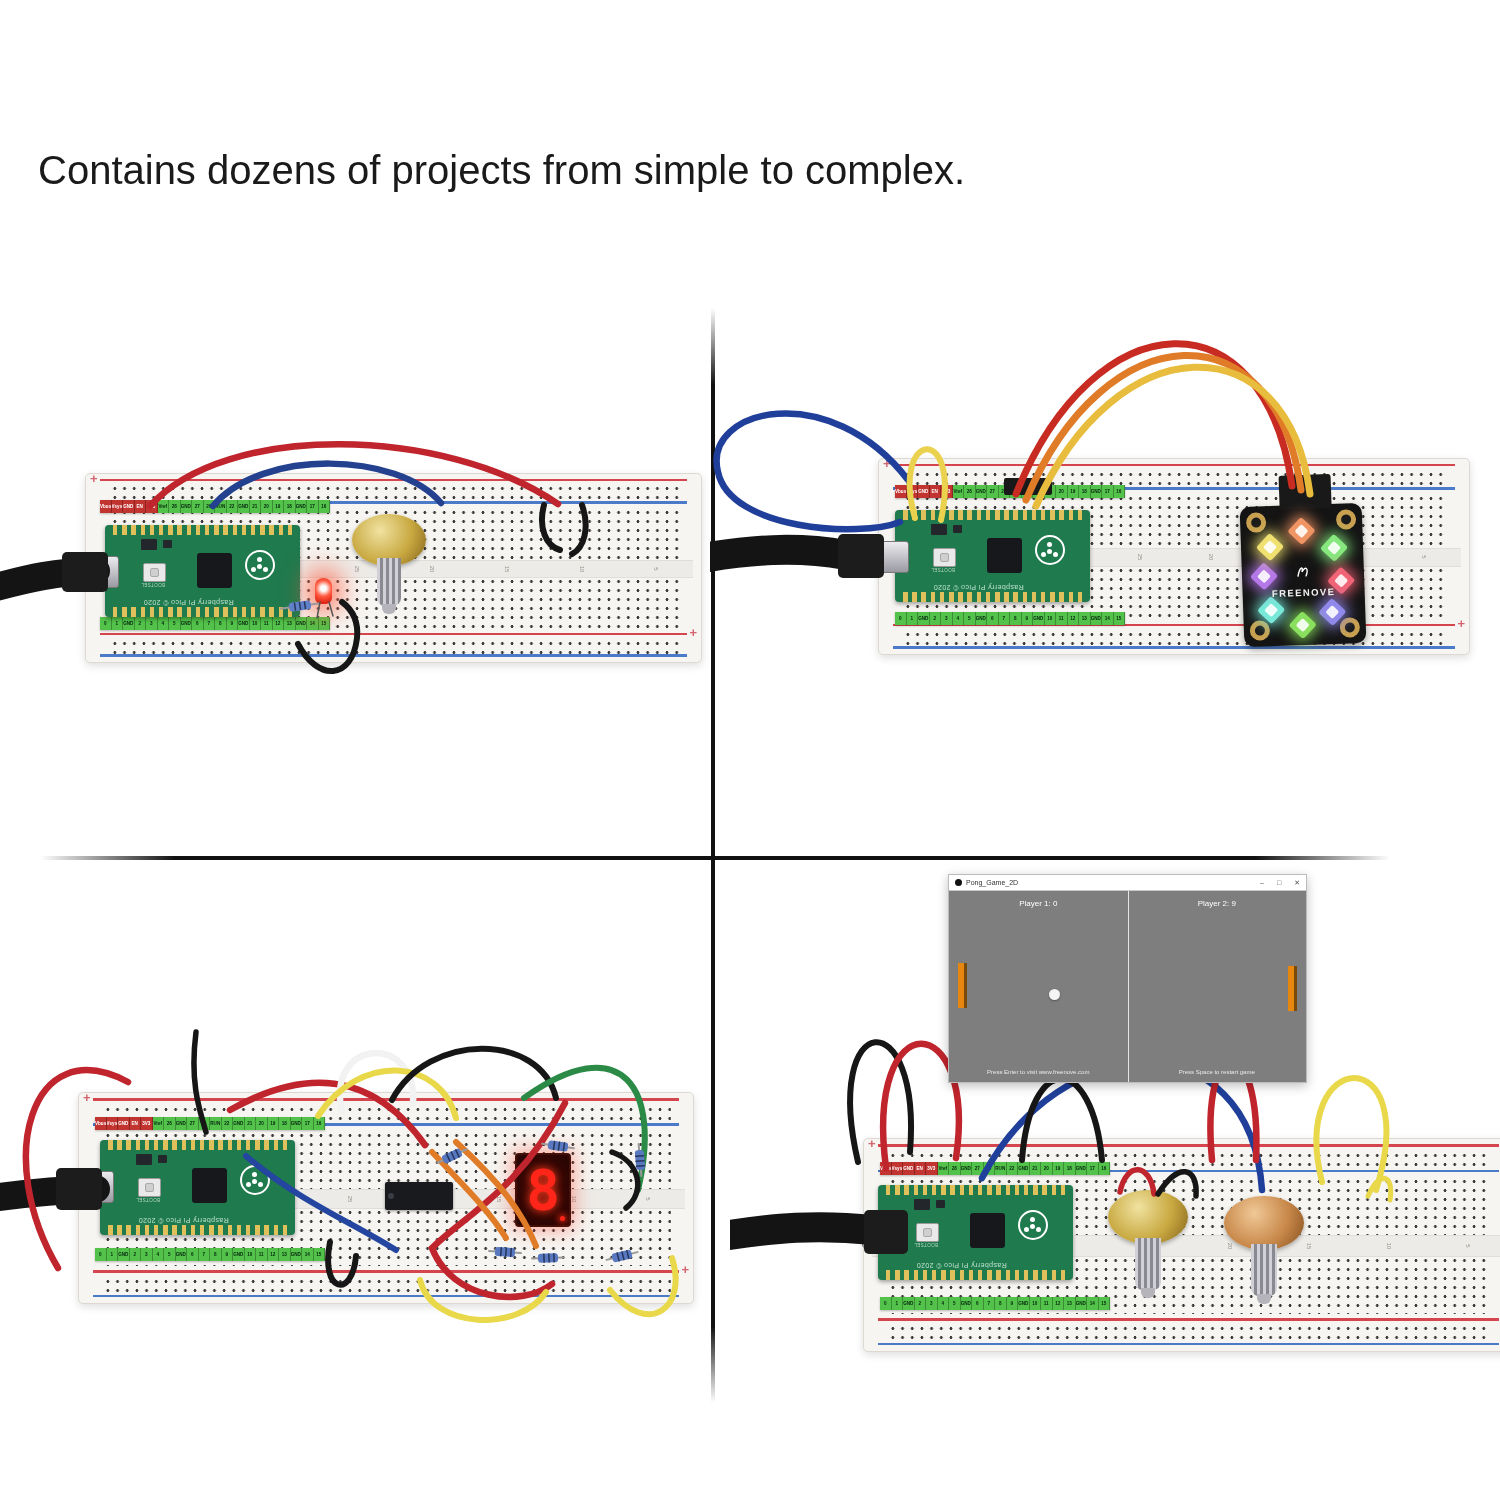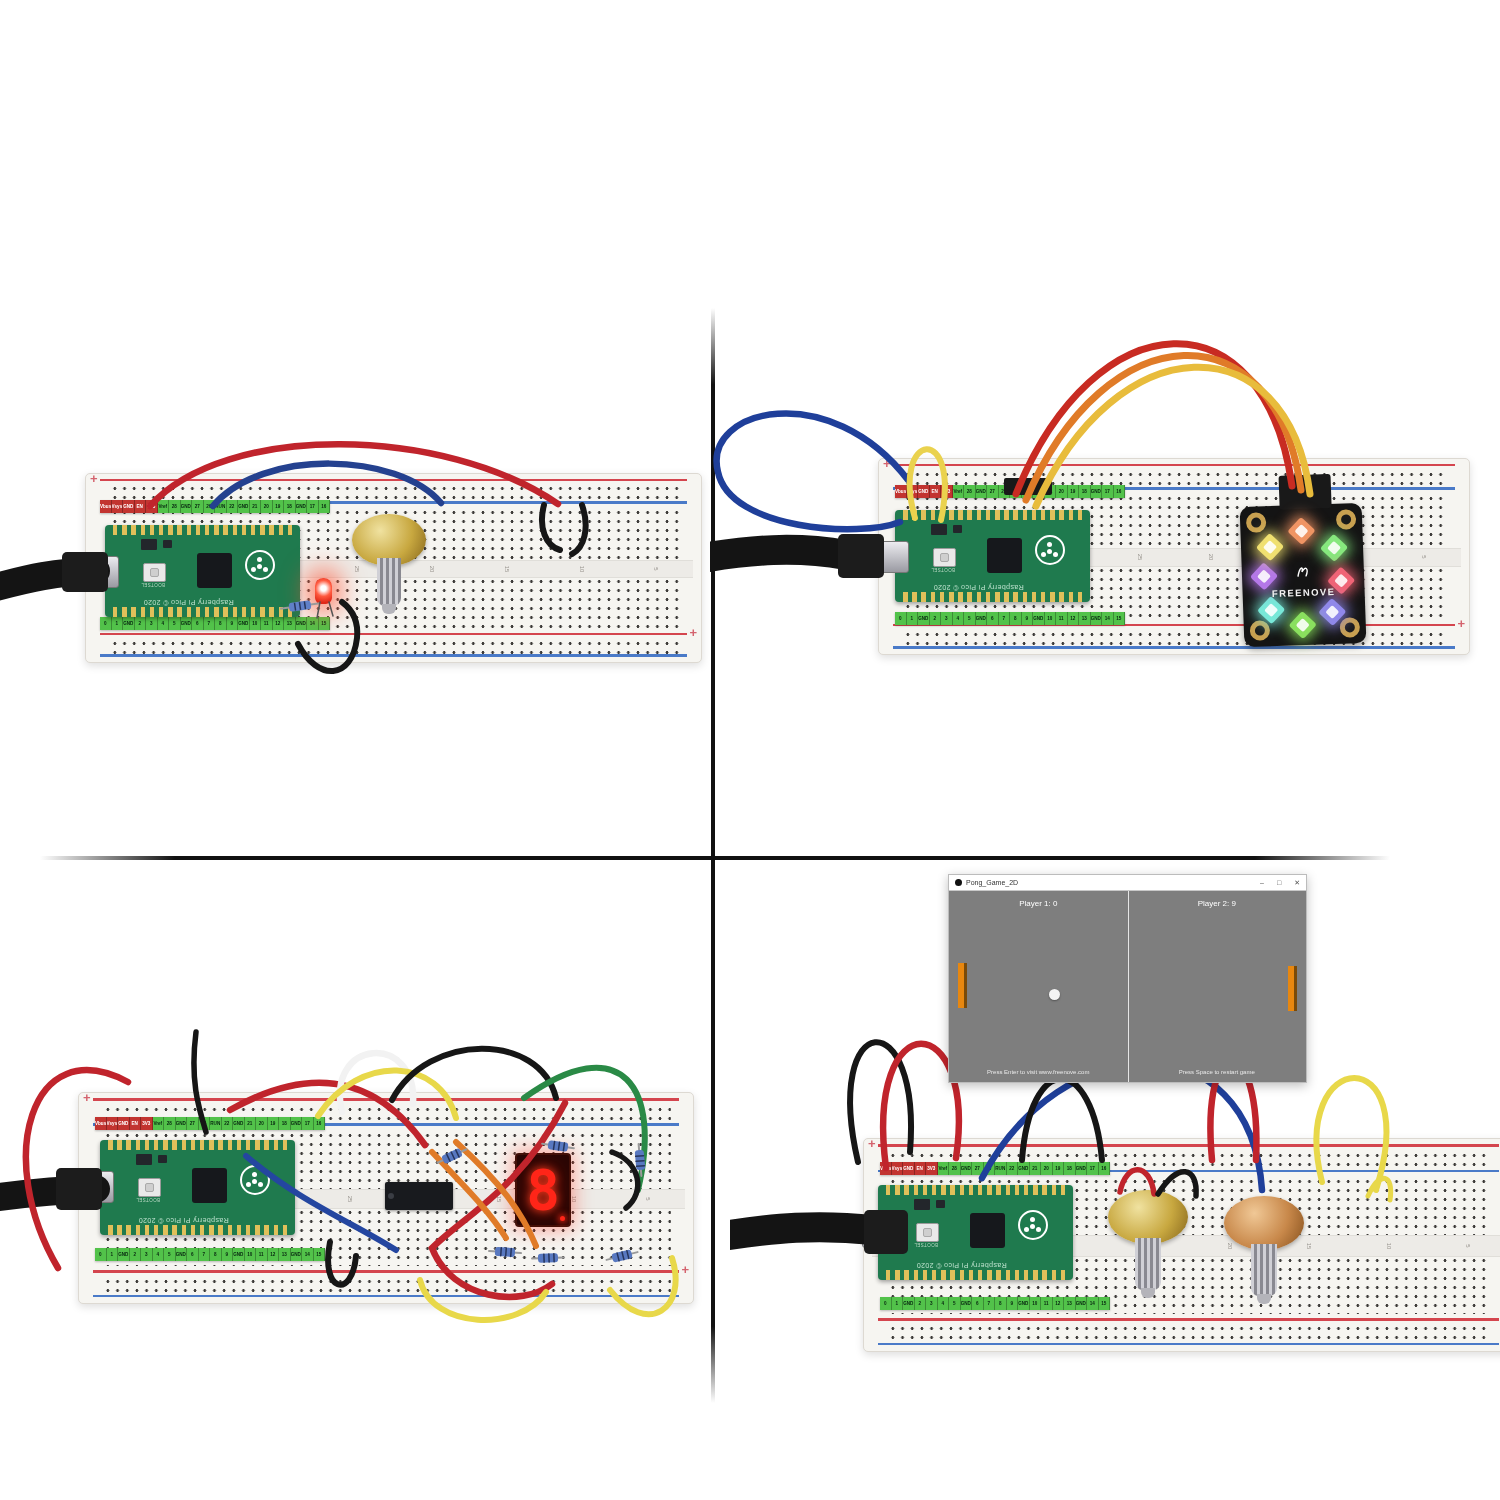--- a/index.html
+++ b/index.html
@@ -113,20 +113,21 @@
   .pong-ball{position:absolute;left:100px;top:98px;width:11px;height:11px;border-radius:50%;background:#f4f4f4;
         box-shadow:0 1px 2px rgba(0,0,0,.35);}
   .pong-foot{position:absolute;bottom:7px;width:50%;text-align:center;font-size:6px;color:#e9e9e9;white-space:nowrap;}
   .pong-foot.l{left:0;} .pong-foot.r{right:0;}
 </style>
 </head>
 <body>
 
 <div class="page">
 
+  <div class="subtitle">Contains dozens of projects from simple to complex.</div>
   <div class="div-h"></div>
   <div class="div-v"></div>
 
   <div class="quad" style="left:0;top:300px;width:710px;height:558px;">
     <div class="bb" style="left:85px;top:173px;width:615px;height:188px;">
       <div class="line red rl-t"></div>
       <div class="holes rh-t"></div>
       <div class="line blue bl-t"></div>
       <div class="holes mh-u"></div>
       <div class="ch"></div>

